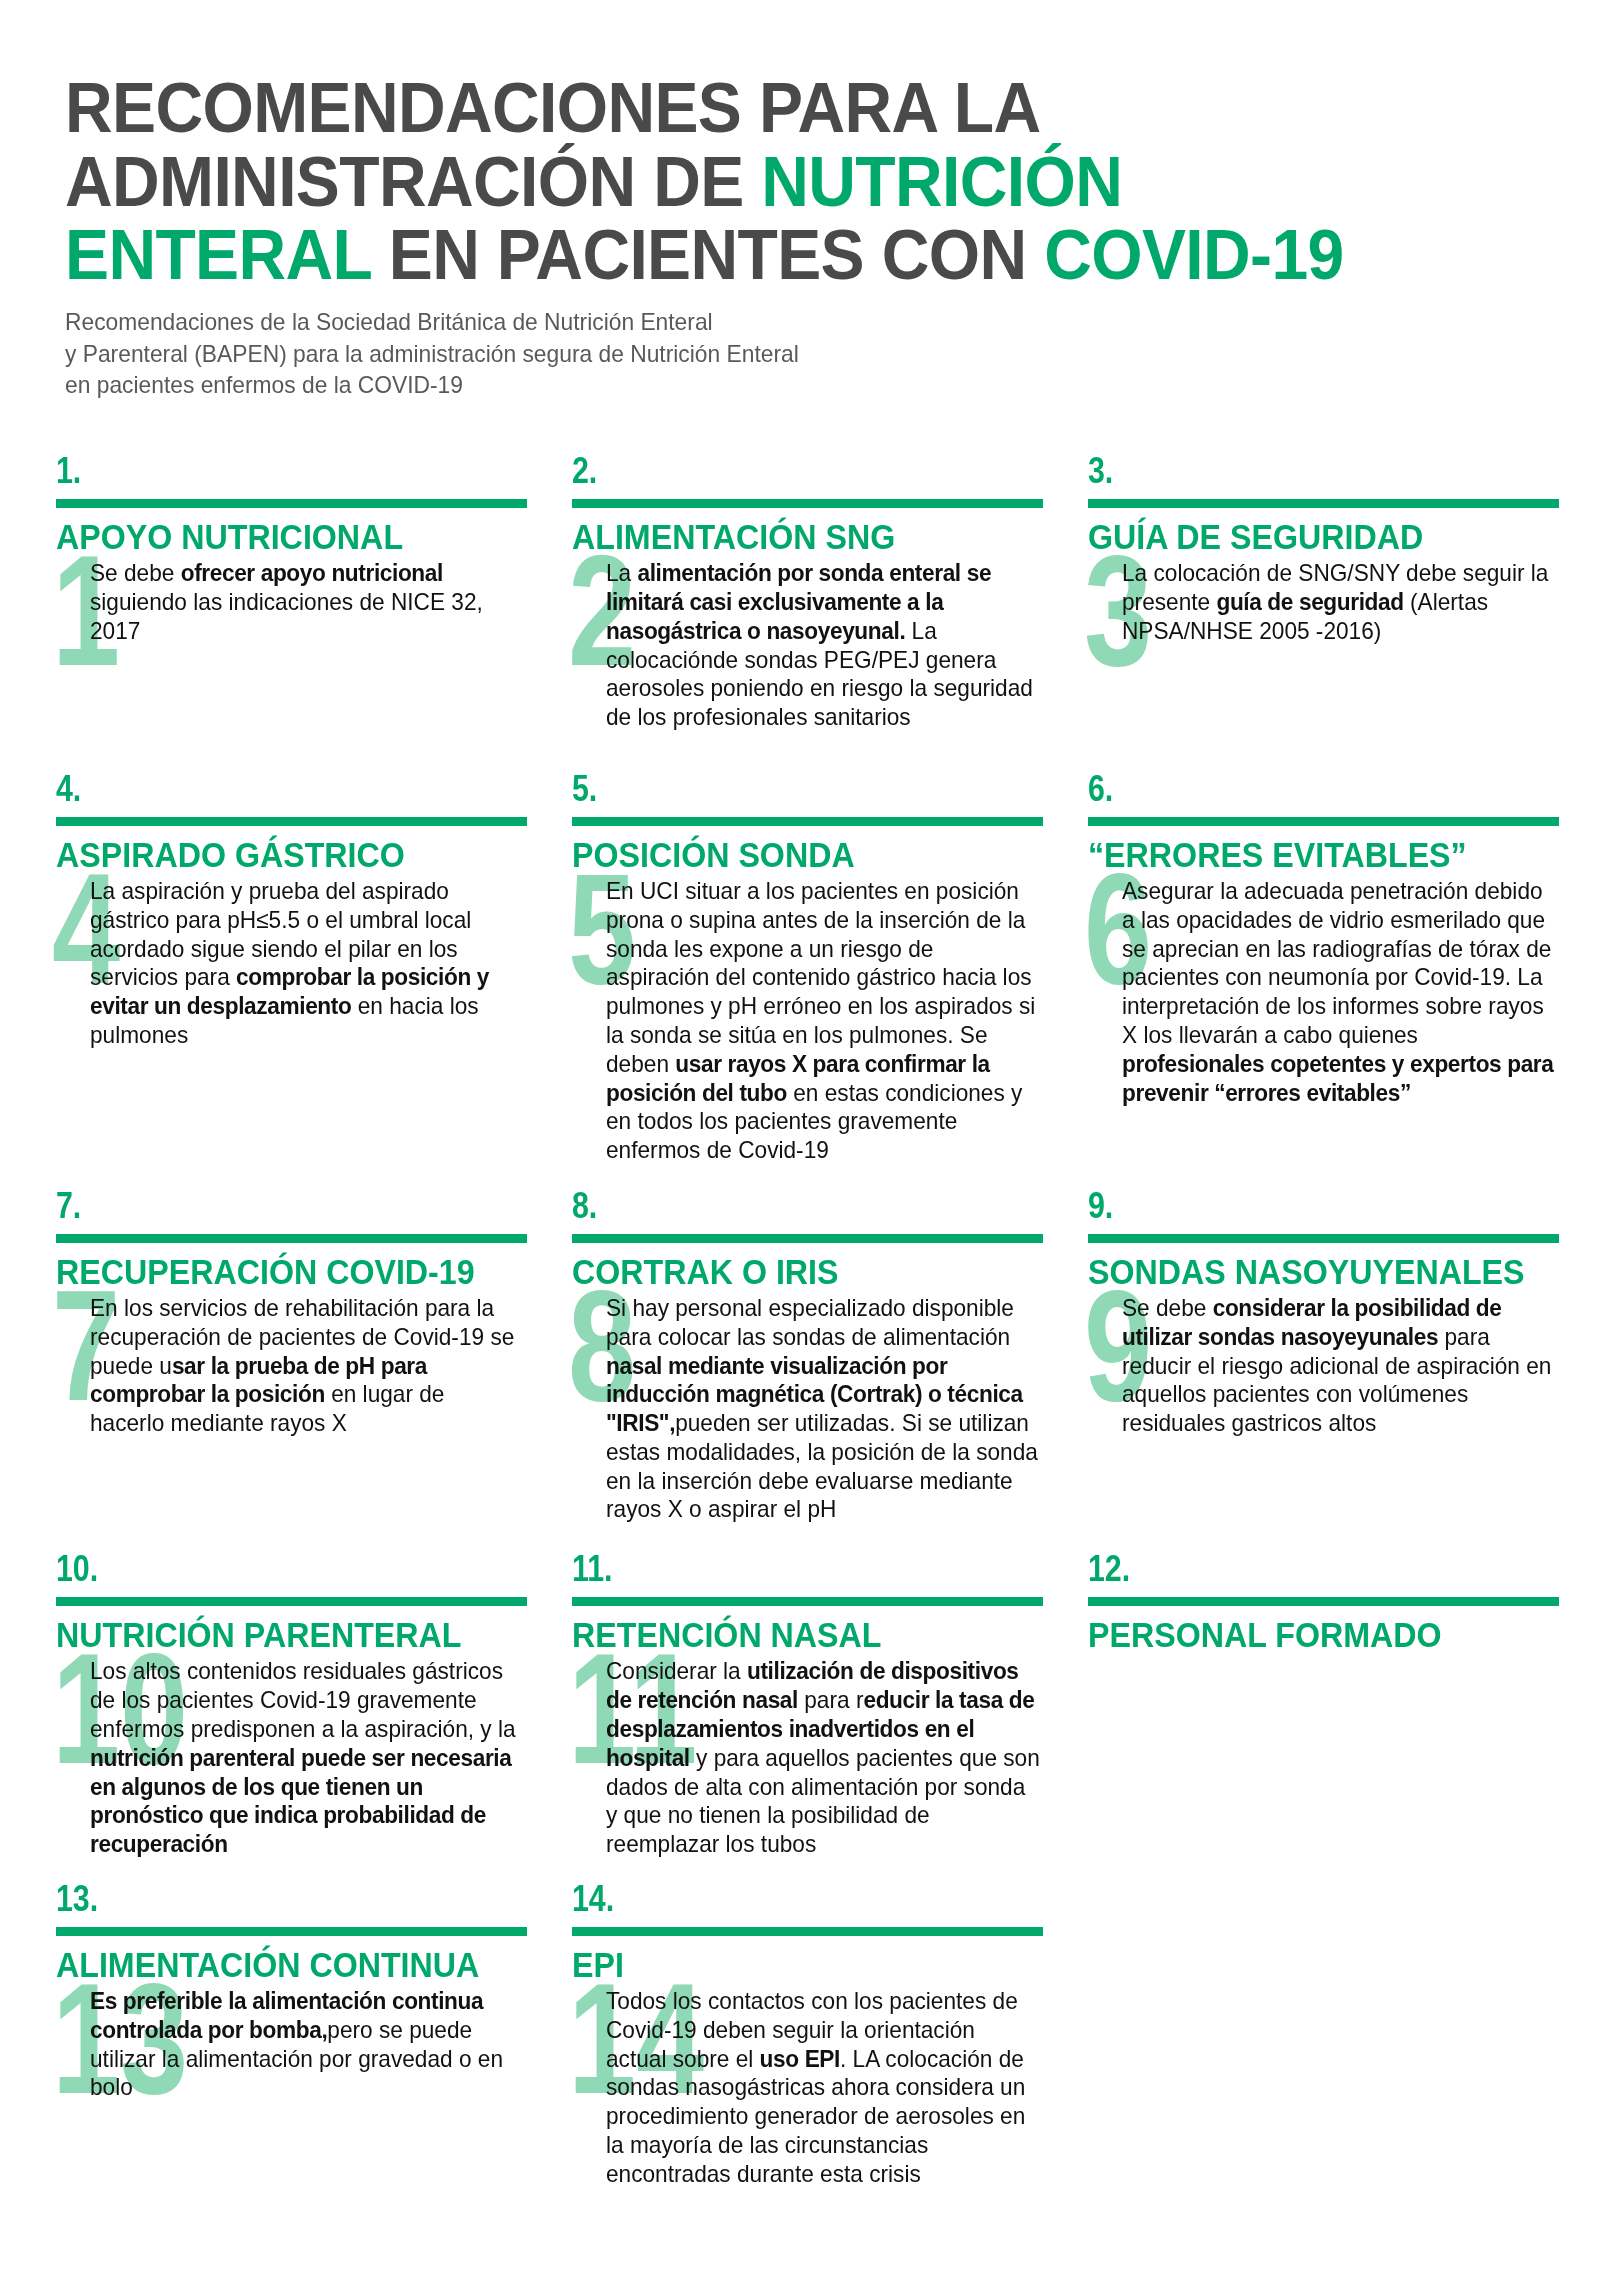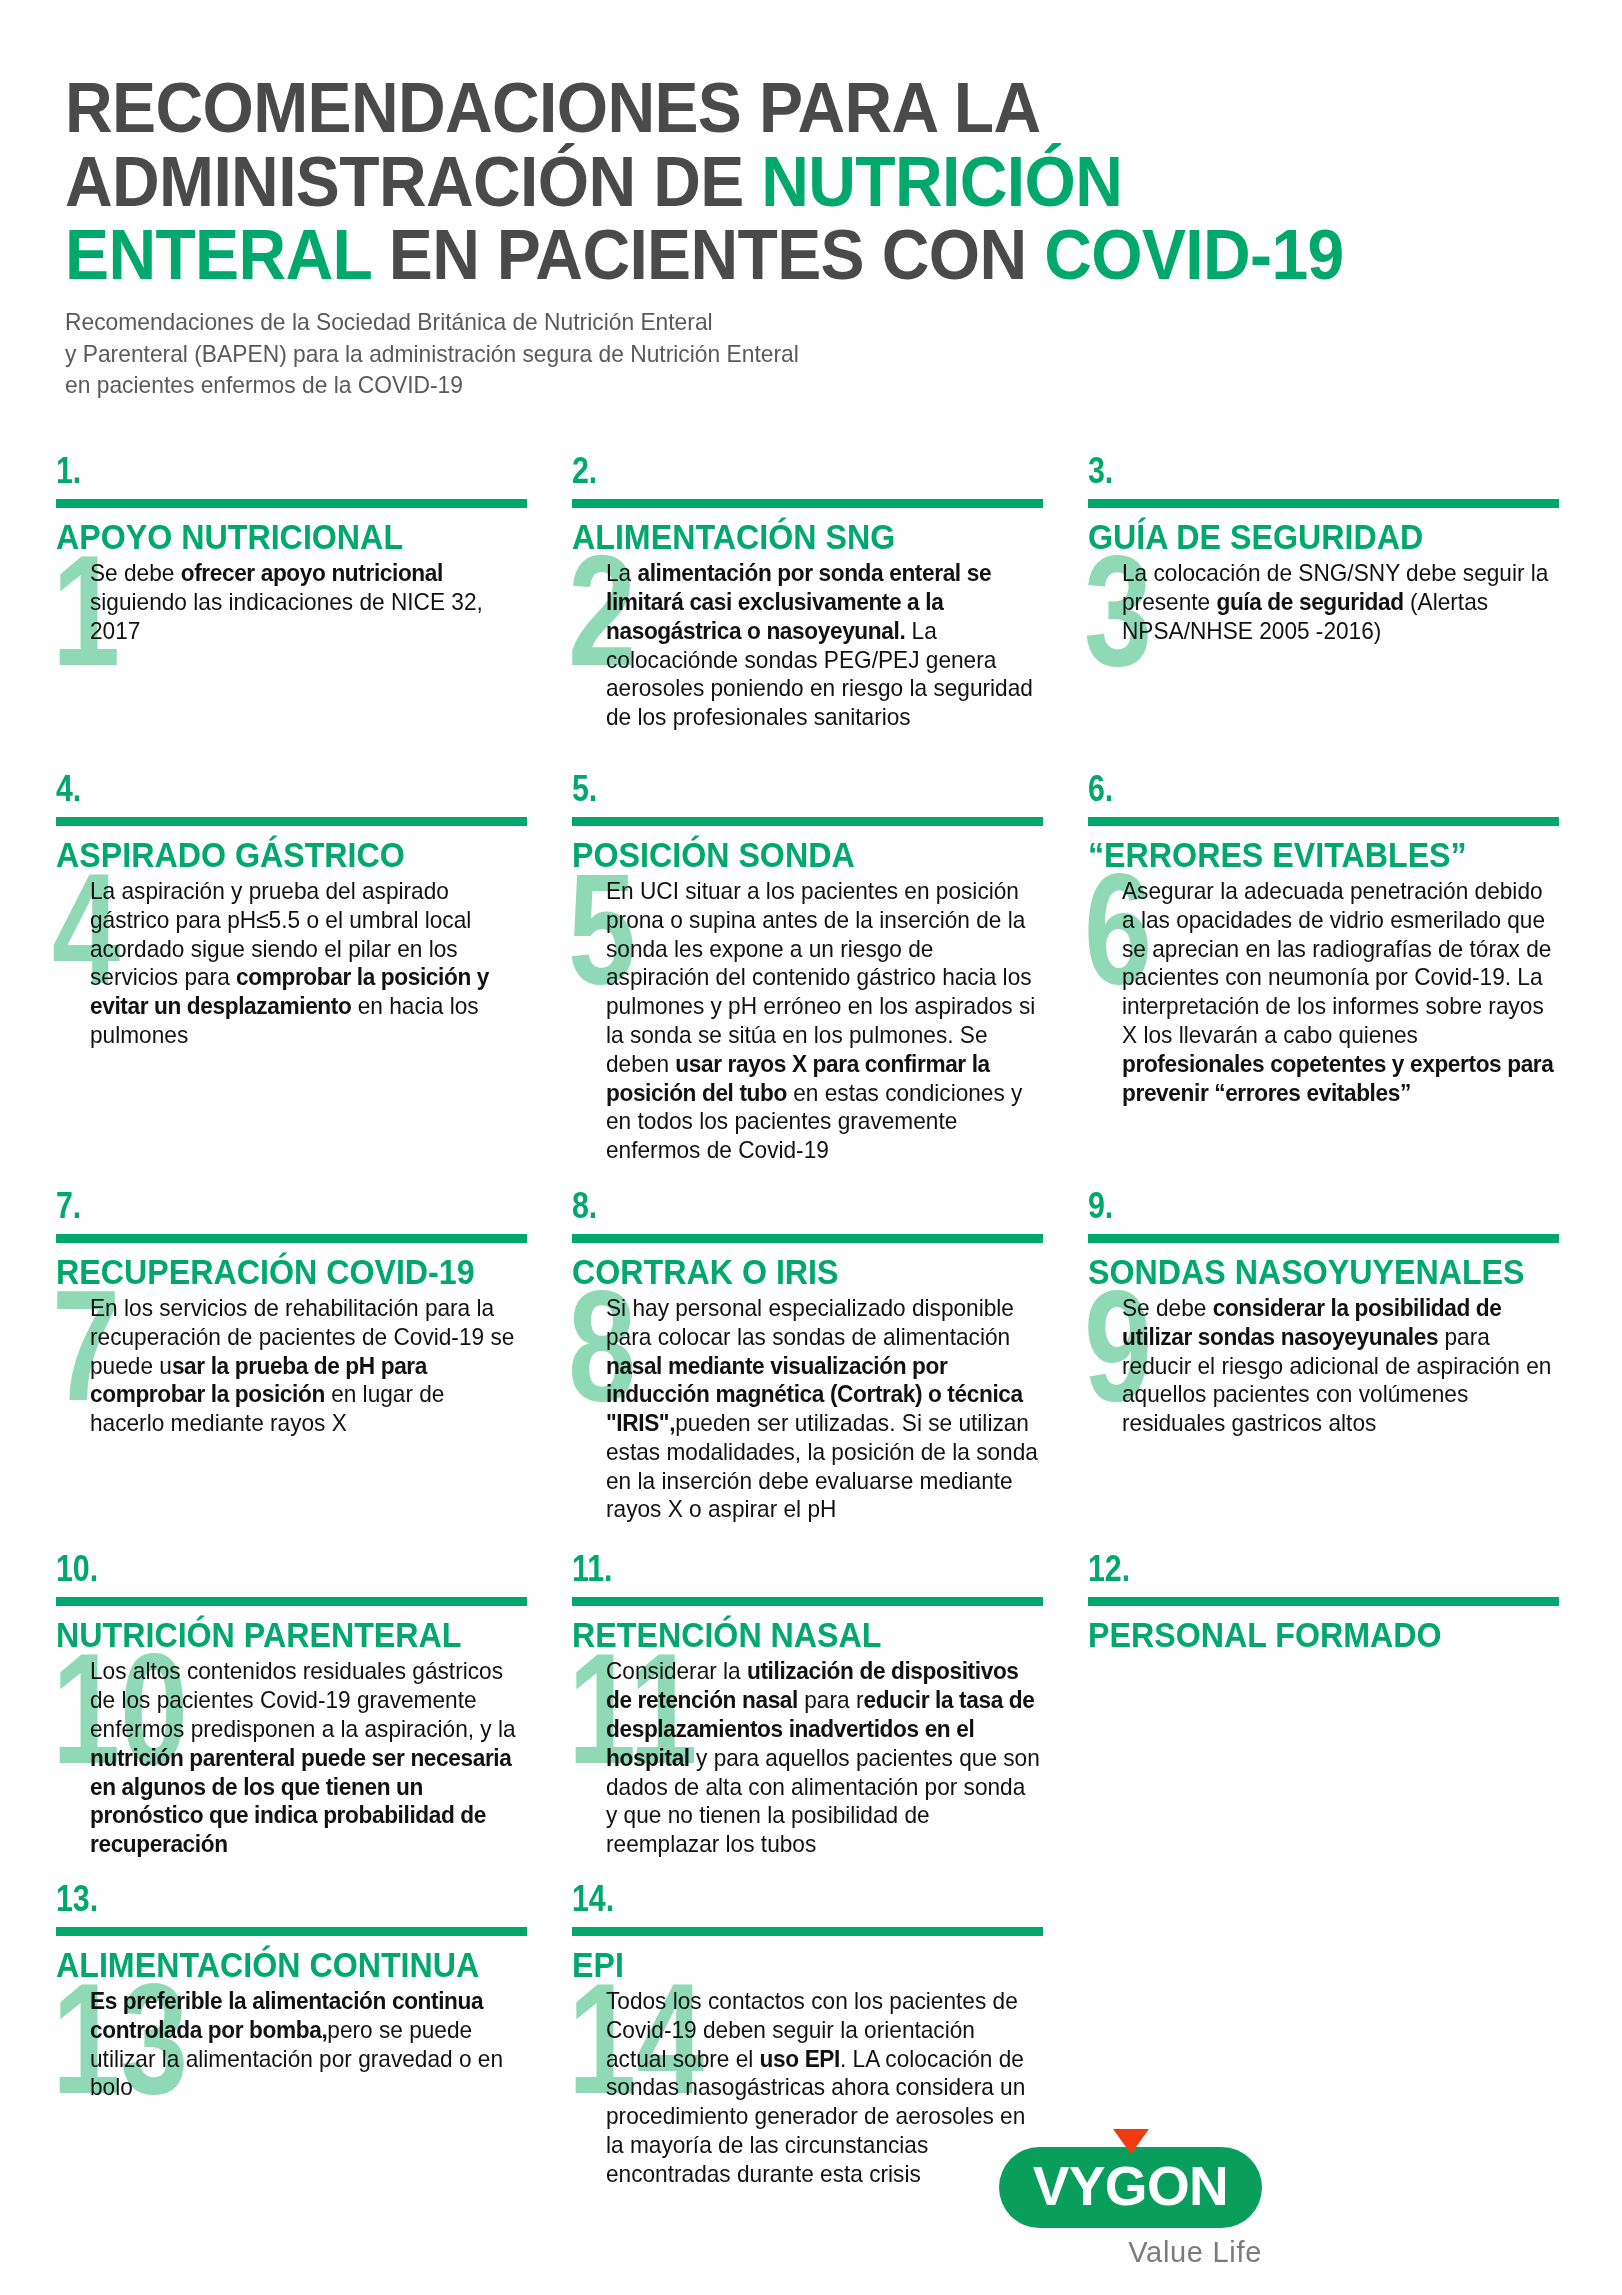--- a/index.html
+++ b/index.html
@@ -324,22 +324,15 @@
         <div class="body-wrap">
           <div class="watermark">14</div>
           <div class="body">Todos los contactos con los pacientes de Covid-19 deben seguir la orientación actual sobre el <b>uso EPI</b>. LA colocación de sondas nasogástricas ahora considera un procedimiento generador de aerosoles en la mayoría de las circunstancias encontradas durante esta crisis</div>
         </div>
       </div>
       <div class="cell empty"></div>
     </div>
 
   </div>
 
-  <div class="logo-block">
-    <div class="logo-pill">
-      <span class="logo-tri"></span>
-      <span class="vy">VYGON</span>
-    </div>
-    <div class="logo-tag">Value Life</div>
-  </div>
 
 </div>
 
 
 </body></html>

